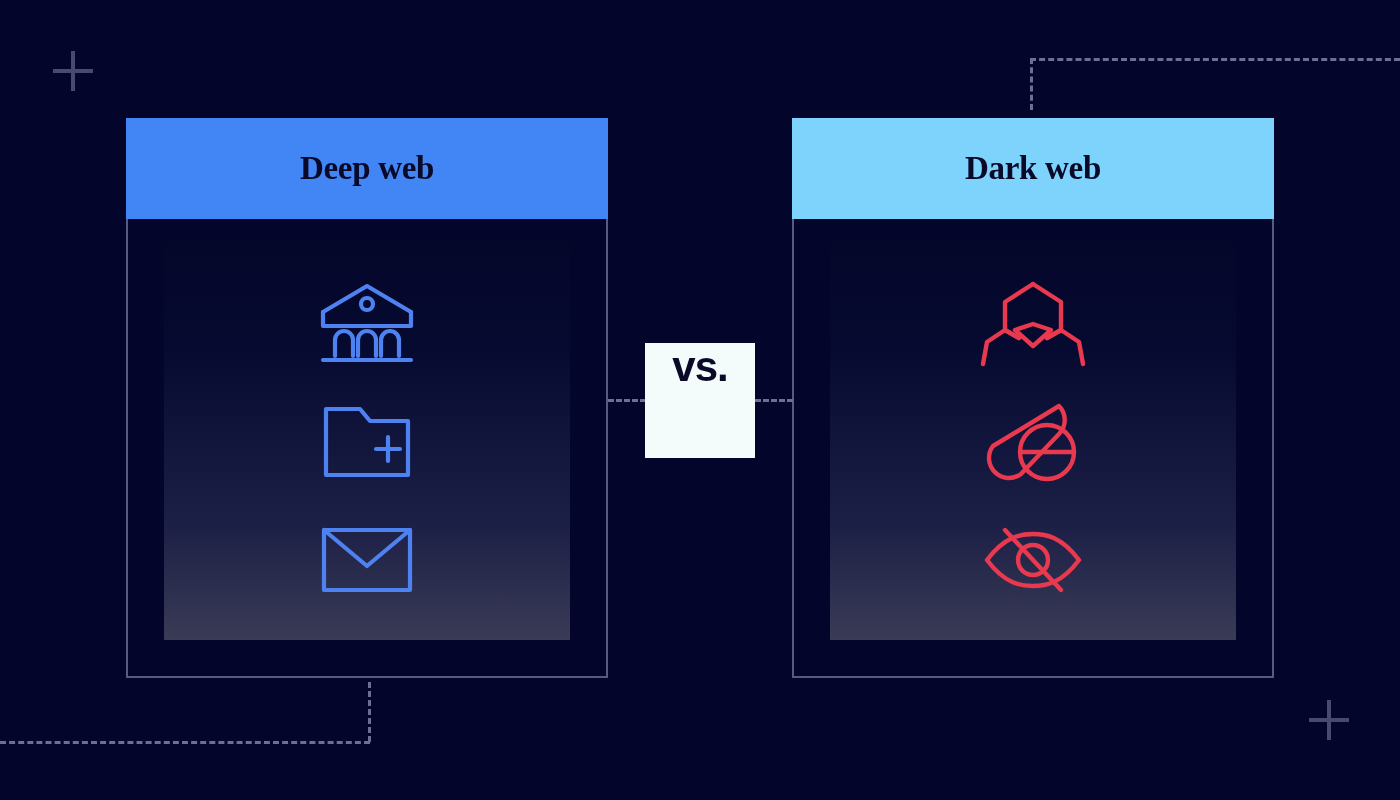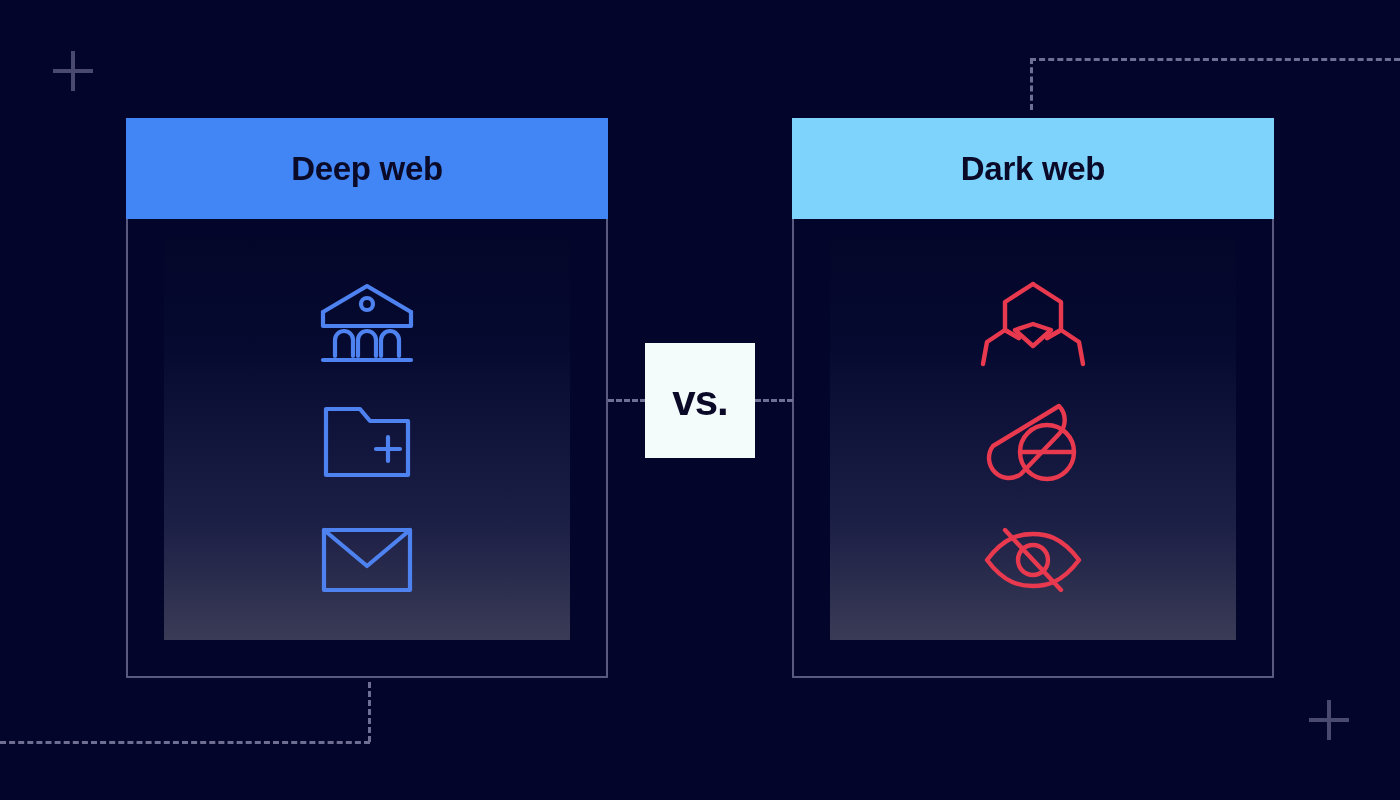--- a/index.html
+++ b/index.html
@@ -26,42 +26,42 @@
   .plus::before, .plus::after {
     content:""; position:absolute; background:#4a4a70;
   }
   .plus::before { left:50%; top:0; width:4px; height:100%; margin-left:-2px; }
   .plus::after  { top:50%; left:0; height:4px; width:100%; margin-top:-2px; }
 
   
   .panel { position:absolute; }
   .panel-head {
     position:absolute; left:0; top:0; width:100%; height:101px;
-    display:flex; align-items:center; justify-content:center;
+    display:flex; align-items:center; justify-content:center;font-family:Liberation Serif, serif;
   }
   .panel-head-label {
     font-size:33px; font-weight:700; color:#0a0a28; letter-spacing:-0.3px;
   }
   .panel-body {
     position:absolute; left:0; top:101px; right:0; bottom:0;
     border:2px solid #5a5a80; border-top:none;
   }
   .inner-box {
     position:absolute; left:36px; right:36px; top:17px; bottom:36px;
     background:linear-gradient(180deg,#040629 0%,#060a30 28%,#1b1e45 70%,#3a3b56 100%);
     display:flex; flex-direction:column; align-items:center;
     justify-content:flex-start; padding-top:43px; gap:28px;
   }
   .icon-slot { width:110px; height:90px; display:flex; align-items:center; justify-content:center; }
   .icon-slot svg { display:block; overflow:visible; }
 
   
   #vs-badge {
     position:absolute; left:645px; top:343px; width:110px; height:115px;
-    background:#f4fbfb; display:flex; align-items:center; justify-content:center;
+    background:#f4fbfb; display:flex; justify-content:center;
     z-index:6;
   }
   #vs-badge span {
     font-size:42px; font-weight:700; color:#0a0a28; letter-spacing:-1px;
   }
   .vs-dash {
     position:absolute; top:399px; height:0; border-top:3px dashed #6f6f93; z-index:3;
   }
 </style>
 </head>

